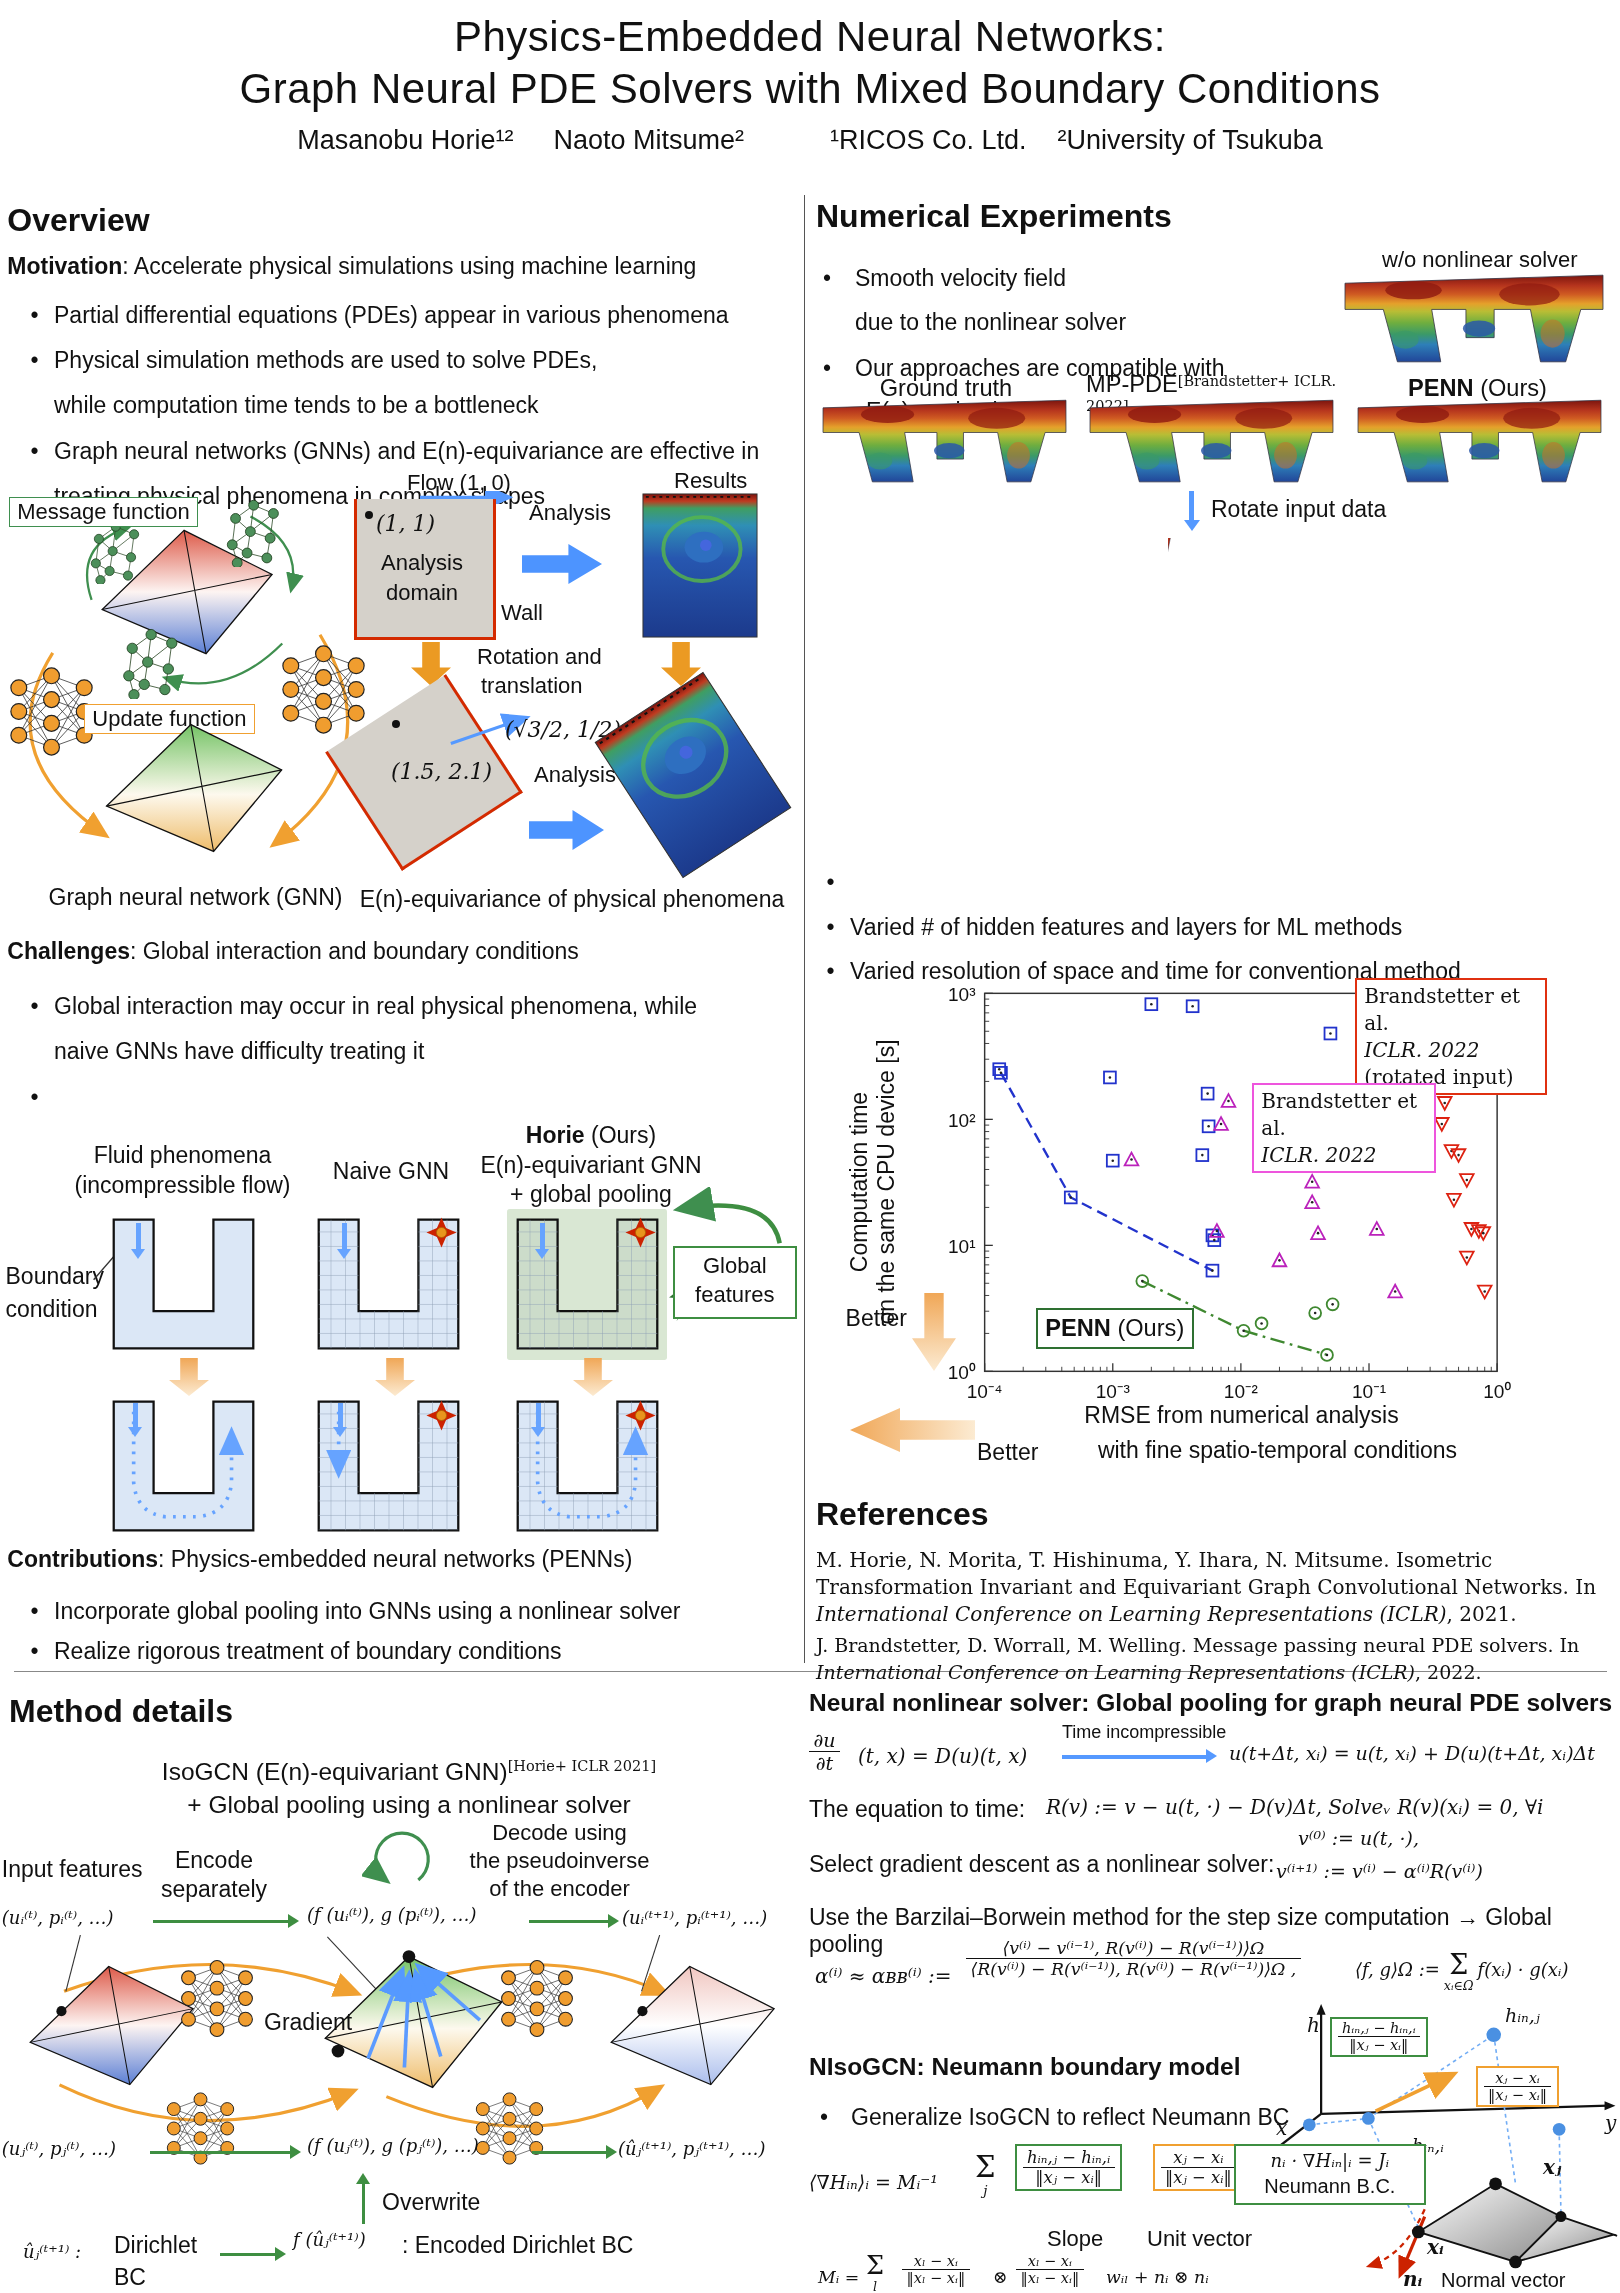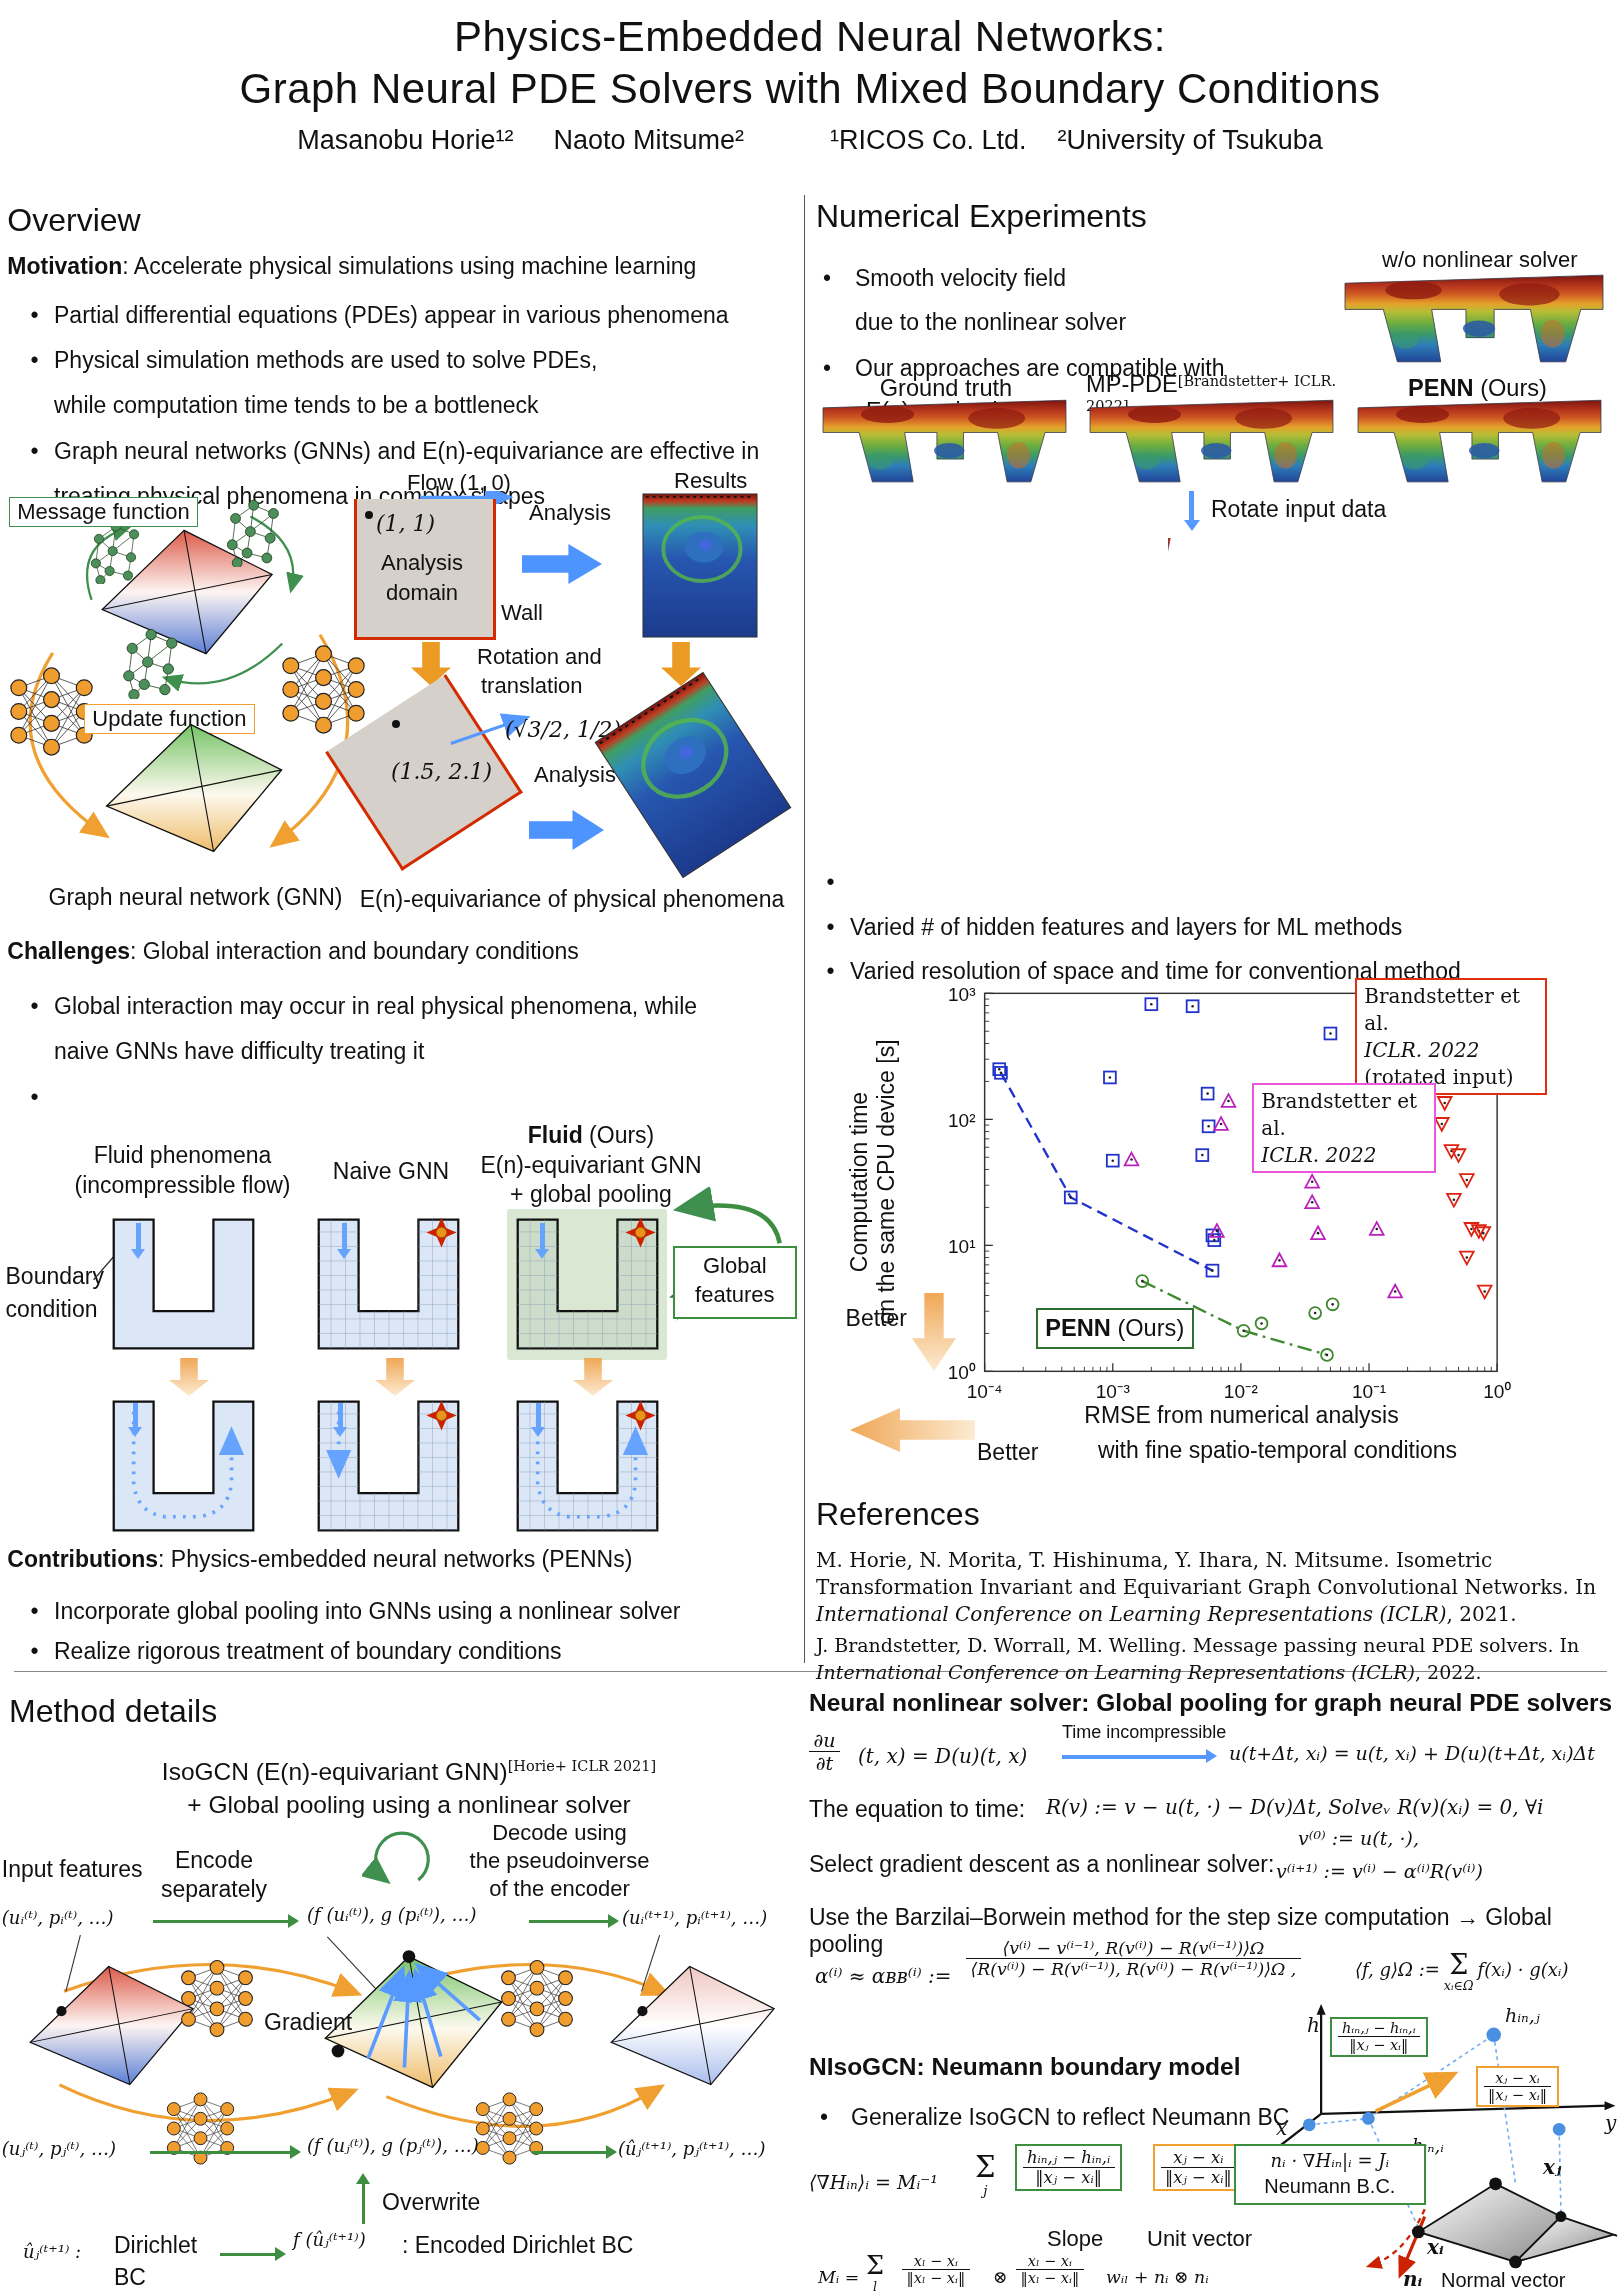--- a/index.html
+++ b/index.html
@@ -1,21 +1,21 @@
 <!DOCTYPE html>
 <html style="font-size:14.5px"><head>
 <meta charset="utf-8">
 <style>
   html,body{margin:0;padding:0}
   body{width:1620px;height:2294px;position:relative;background:#fff;color:#111;
        font-family:"Liberation Sans",sans-serif;overflow:hidden}
   .abs{position:absolute}
   .ctr{text-align:center}
   .bold{font-weight:700}
-  .t35b{font-size:32px;font-weight:400}
+  .t35b{font-size:32px;font-weight:700}
   .t27b{font-size:24.5px;font-weight:700}
   .t26{font-size:23.6px}
   .t25{font-size:23px}
   .t24{font-size:22px}
   .t22{font-size:20px}
   .t20{font-size:18px}
   .serif{font-family:"DejaVu Serif","DejaVu Sans",serif}
   .it{font-style:italic}
   .eq{font-family:"DejaVu Serif","DejaVu Sans",serif;font-style:italic}
   .title{font-size:42px;text-align:center;width:100%;letter-spacing:0.5px}
@@ -383,21 +383,21 @@
   <div class="abs t25" style="left:7.3px;top:938px;width:782px">
     <span class="bold">Challenges</span><span>: Global interaction and boundary conditions</span>
   </div>
   <div class="libox" style="left:27px;top:984px;width:655px"><span class="bdot">•</span><span>Global interaction may occur in real physical phenomena, while naive GNNs have difficulty treating it</span></div>
   <div class="libox" style="left:27px;top:1075px;width:700px"><span class="bdot">•</span></div>
 
   <div class="abs" style="left:0;top:1116px;width:800px;height:429px">
     <div class="abs t25 ctr" style="left:55px;top:25.5px;width:255px">Fluid phenomena</div>
     <div class="abs t25 ctr" style="left:55px;top:56px;width:255px">(incompressible flow)</div>
     <div class="abs t25 ctr" style="left:309px;top:42px;width:164px">Naive GNN</div>
-    <div class="abs t25 ctr" style="left:473px;top:5.5px;width:236px"><span class="bold">Fluid</span><span> (Ours)</span></div>
+    <div class="abs t25 ctr" style="left:473px;top:5.5px;width:236px"><span class="bold">Horie</span><span> (Ours)</span></div>
     <div class="abs t25 ctr" style="left:473px;top:36px;width:236px">E(n)-equivariant GNN</div>
     <div class="abs t25 ctr" style="left:473px;top:65px;width:236px">+ global pooling</div>
 
     <div class="abs t25" style="left:5.5px;top:147px">Boundary</div>
     <div class="abs t25" style="left:5.5px;top:180px">condition</div>
     <svg class="abs" style="left:89px;top:107px" width="55" height="64" viewBox="0 0 60 70">
       <line x1="5" y1="62" x2="52" y2="8" stroke="#333" stroke-width="1.5"></line>
     </svg>
 
     <svg class="abs" style="left:111px;top:100px" width="145" height="136" viewBox="0 0 160 150">

